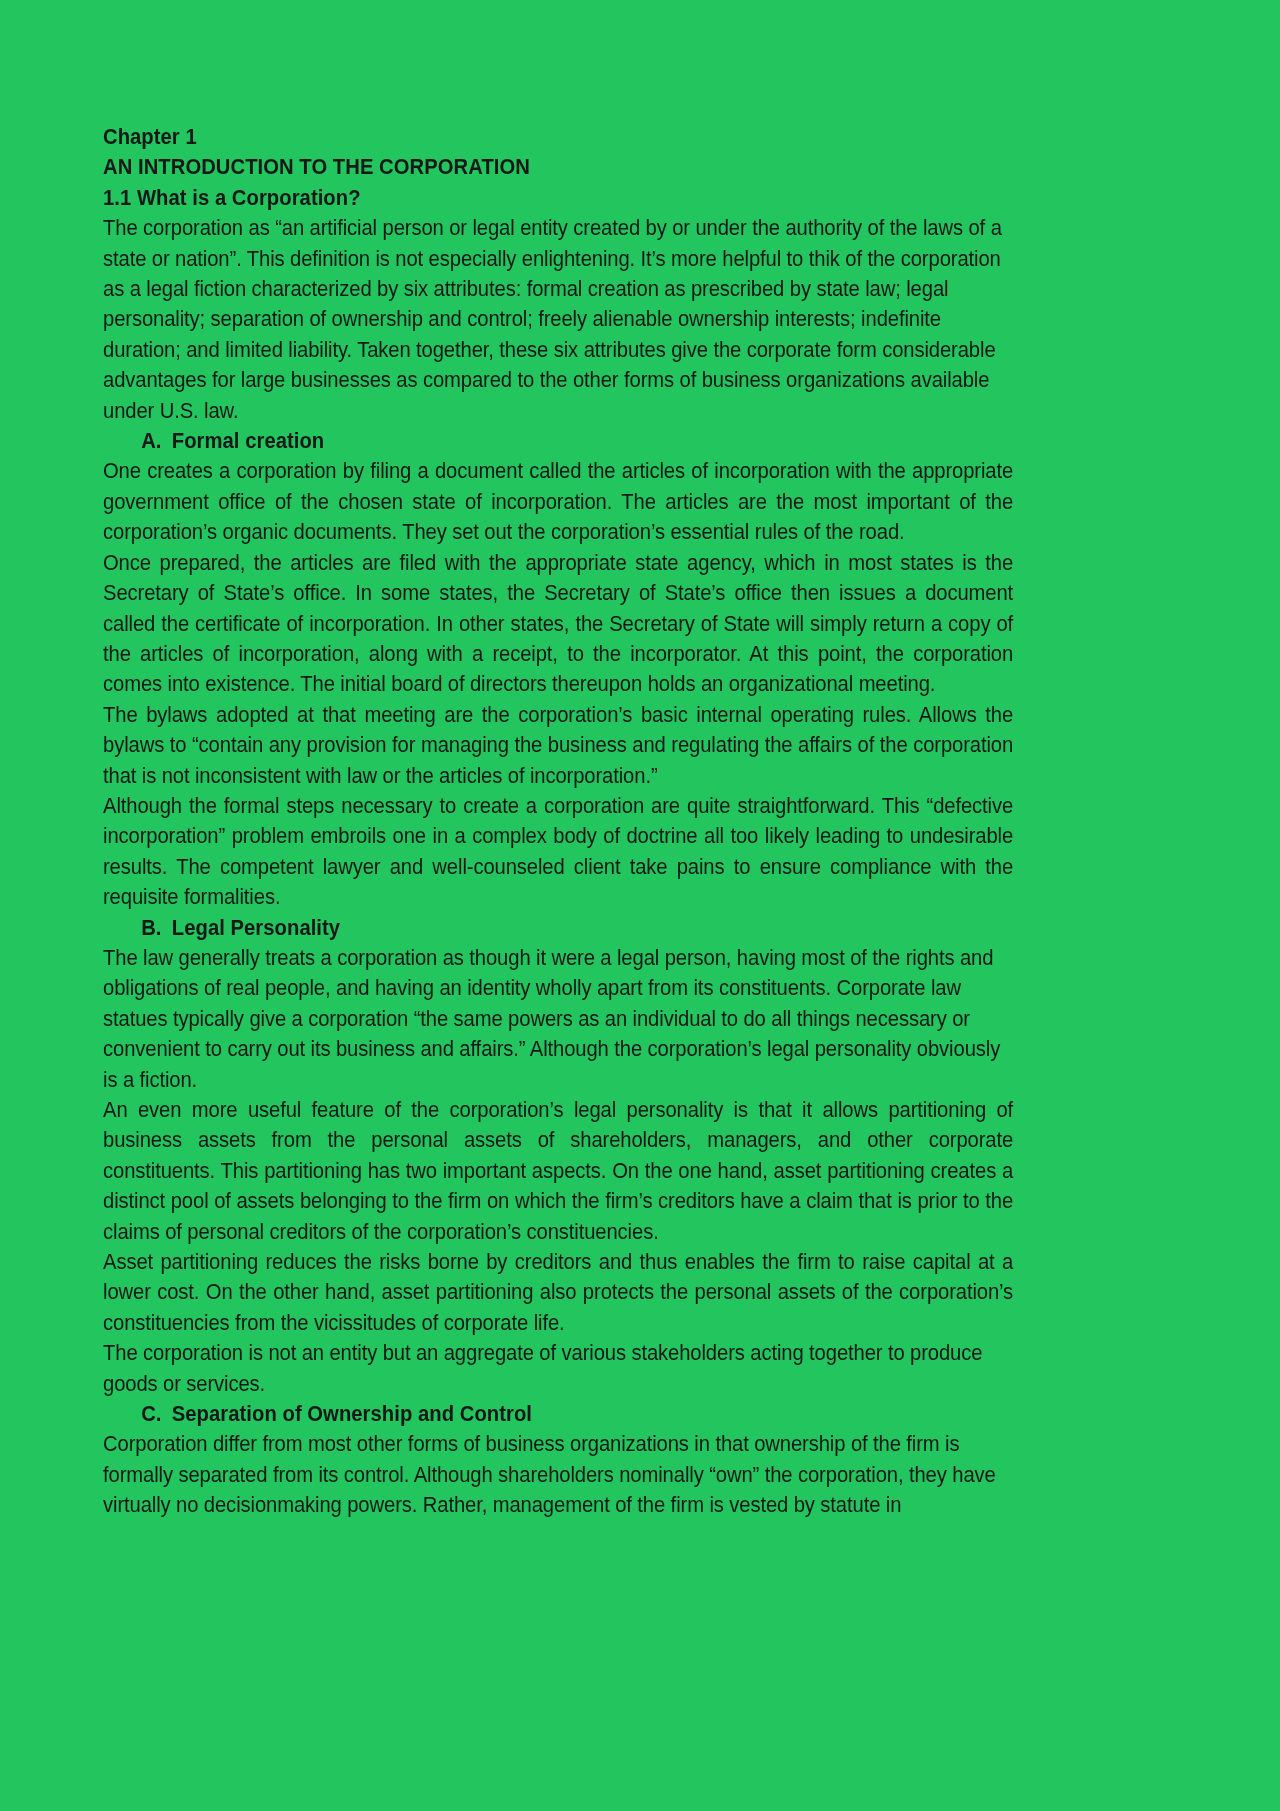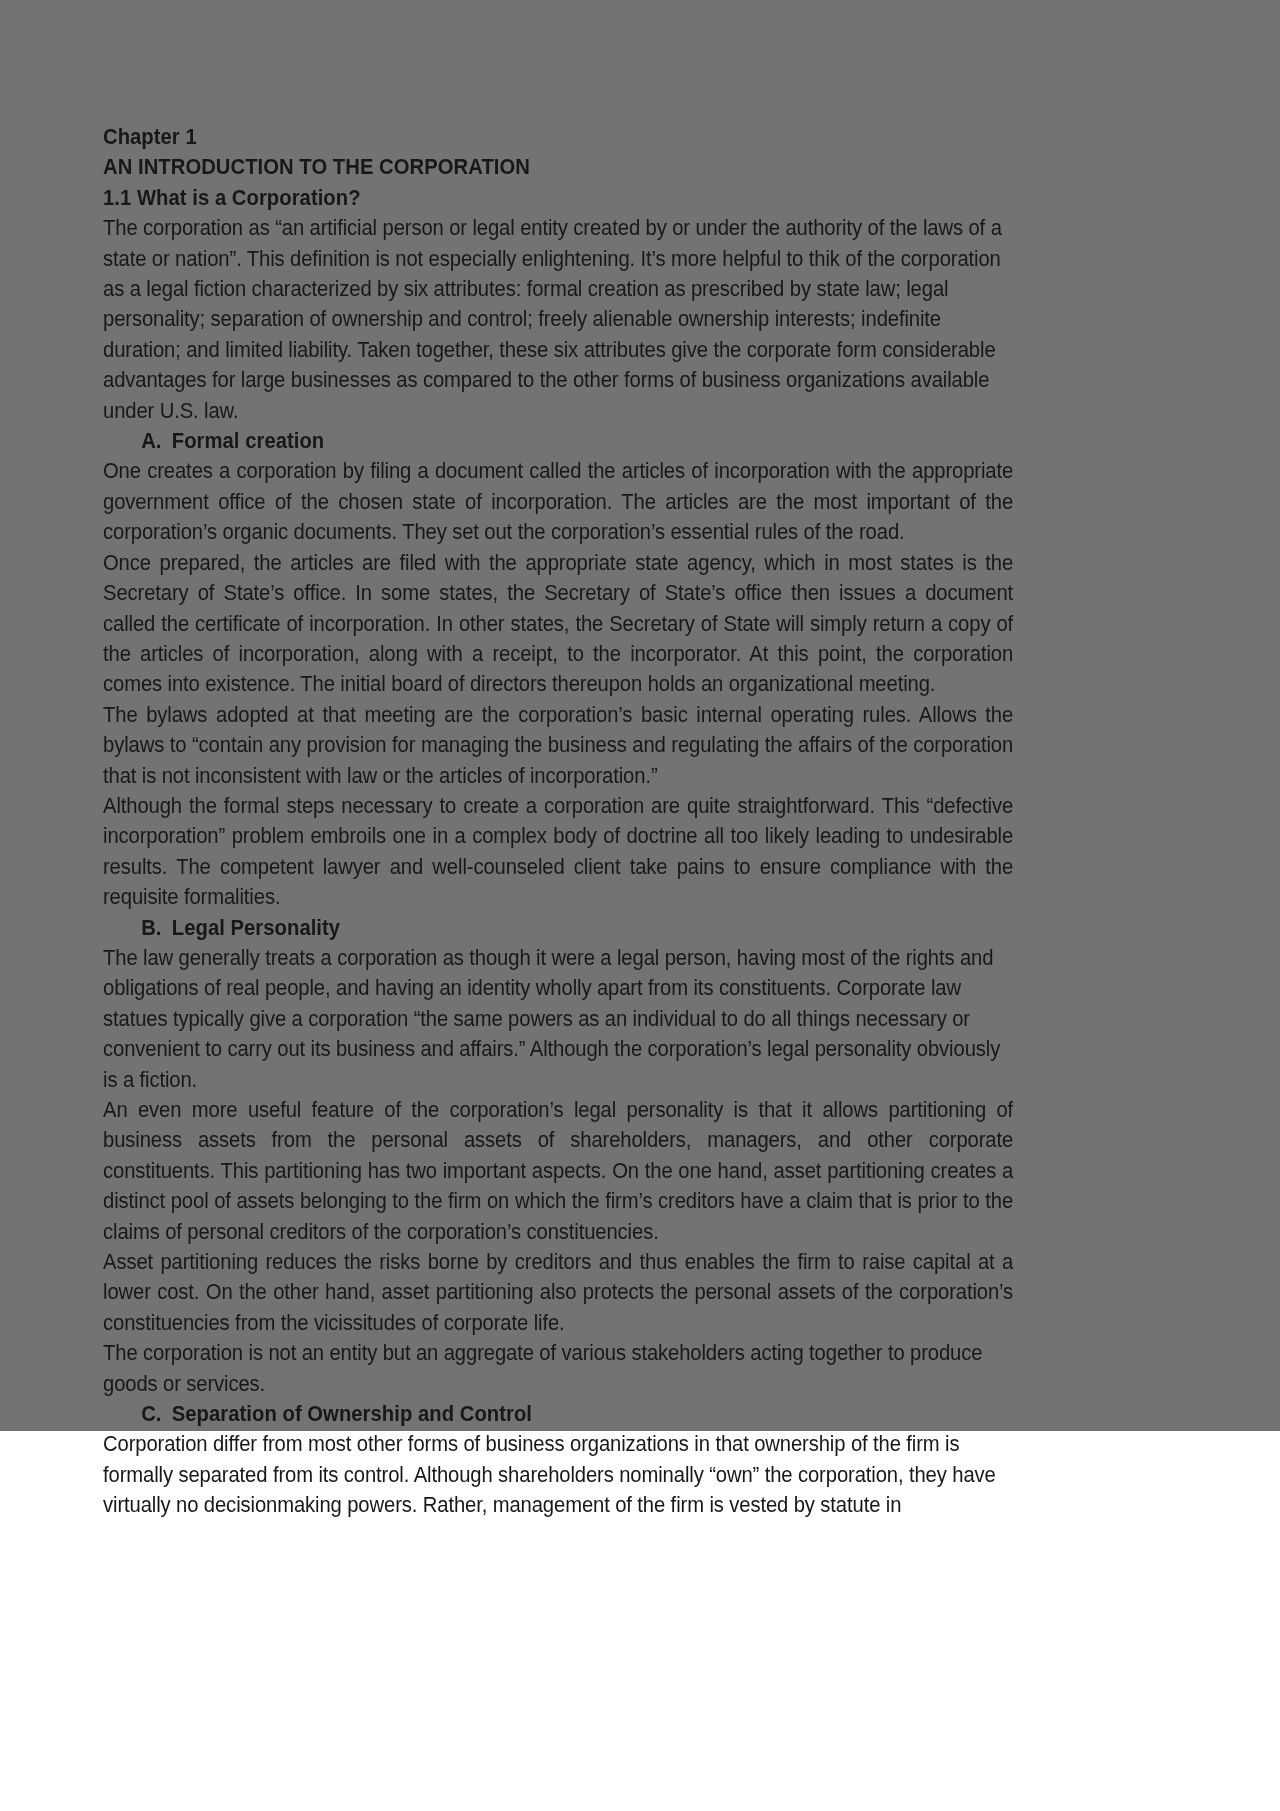--- a/index.html
+++ b/index.html
@@ -11,22 +11,22 @@
     width: 1280px;
     height: 1811px;
     font-family: "Liberation Sans", sans-serif;
     color: #1a1a1a;
     -webkit-font-smoothing: antialiased;
   }
 
   #page {
     position: relative;
     width: 1280px;
-    height: 1431px;
-    background: #737373;
+    height: 1811px;
+    background: #22c55e;
     box-sizing: border-box;
   }
 
   #content {
     position: absolute;
     left: 103px;
     top: 122px;
     width: 910px;
   }
 

